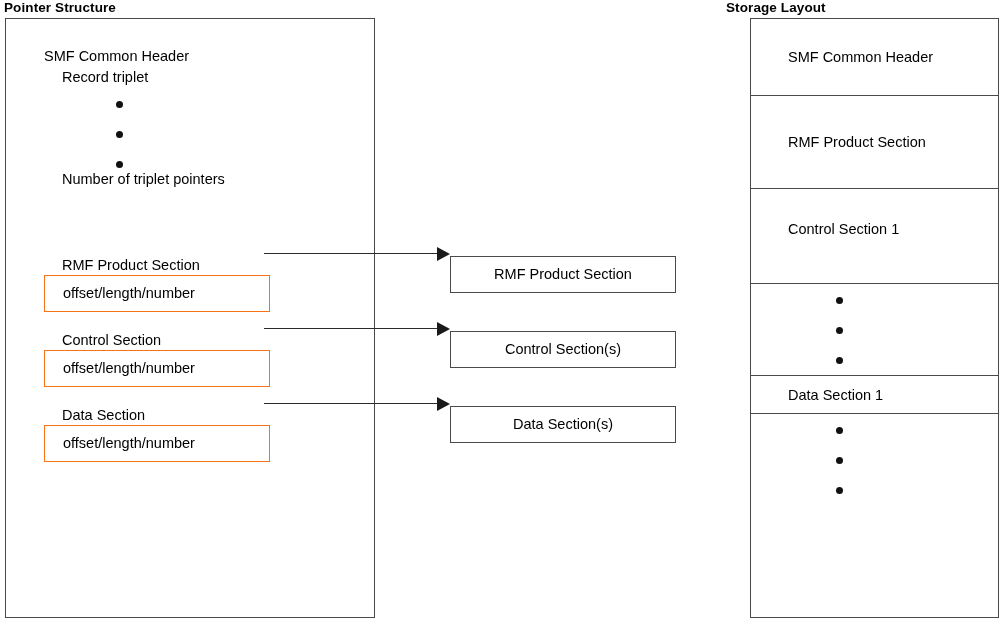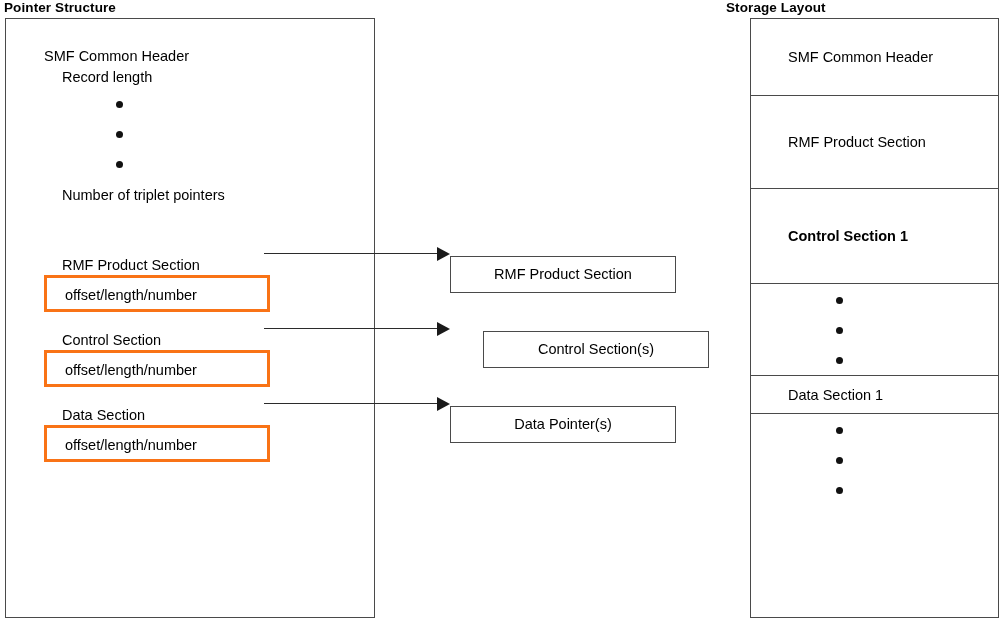--- a/index.html
+++ b/index.html
@@ -43,21 +43,21 @@
   .ps-text {
     position: absolute;
     font-size: 14.5px;
     line-height: 17px;
     white-space: nowrap;
     color: #000000;
   }
 
   #ps-smf-common-header { left: 38px; top: 29px; }
   #ps-record-length     { left: 56px; top: 50px; }
-  #ps-number-triplet    { left: 56px; top: 168px; }
+  #ps-number-triplet    { left: 56px; top: 152px; }
 
   #ps-label-rmf      { left: 56px; top: 238px; }
   #ps-label-control  { left: 56px; top: 313px; }
   #ps-label-data     { left: 56px; top: 388px; }
 
   .ps-bullets {
     position: absolute;
     left: 110px;
     top: 82px;
   }
@@ -67,21 +67,21 @@
     border-radius: 50%;
     background: #111111;
     margin-bottom: 23px;
   }
 
   .triplet-box {
     position: absolute;
     left: 38px;
     width: 226px;
     height: 37px;
-    border: 3px solid #f97316;
+    border: 1px solid #f97316;
     box-sizing: border-box;
     background: #ffffff;
   }
   .triplet-box span {
     position: absolute;
     left: 18px;
     top: 9px;
     font-size: 14.5px;
     line-height: 17px;
     white-space: nowrap;
@@ -124,21 +124,21 @@
     display: flex;
     align-items: center;
     justify-content: center;
   }
   .section-box span {
     font-size: 14.5px;
     line-height: 17px;
     white-space: nowrap;
   }
   #section-box-rmf     { top: 256px; }
-  #section-box-control { top: 331px; margin-left: 33px; }
+  #section-box-control { top: 331px; }
   #section-box-data    { top: 406px; }
 
   
   #storage-layout-box {
     position: absolute;
     left: 750px;
     top: 18px;
     width: 249px;
     height: 600px;
     border: 1px solid #4a4a4a;
@@ -171,21 +171,21 @@
 </style>
 </head>
 <body>
 
 <div class="panel-title" id="pointer-structure-title">Pointer Structure</div>
 
 <div id="pointer-structure-box">
 
   <div class="ps-text" id="ps-smf-common-header">SMF Common Header</div>
 
-  <div class="ps-text" id="ps-record-length">Record length</div>
+  <div class="ps-text" id="ps-record-length">Record triplet</div>
 
   <div class="ps-bullets">
     <div class="bullet-dot"></div>
     <div class="bullet-dot"></div>
     <div class="bullet-dot"></div>
   </div>
 
   <div class="ps-text" id="ps-number-triplet">Number of triplet pointers</div>
 
   <div class="ps-text" id="ps-label-rmf">RMF Product Section</div>
@@ -214,34 +214,34 @@
 <div class="connector" id="connector-data"></div>
 <div class="arrow-head" id="arrow-head-data"></div>
 
 <div class="section-box" id="section-box-rmf">
   <span>RMF Product Section</span>
 </div>
 <div class="section-box" id="section-box-control">
   <span>Control Section(s)</span>
 </div>
 <div class="section-box" id="section-box-data">
-  <span>Data Pointer(s)</span>
+  <span>Data Section(s)</span>
 </div>
 
 <div class="panel-title" id="storage-layout-title">Storage Layout</div>
 
 <div id="storage-layout-box">
     <div class="storage-row" style="height: 77px;">
       <div class="row-label" style="top: 30px;">SMF Common Header</div>
     </div>
     <div class="storage-row" style="height: 93px;">
       <div class="row-label" style="top: 38px;">RMF Product Section</div>
     </div>
     <div class="storage-row" style="height: 95px;">
-      <div class="row-label" style="top: 39px; font-weight: bold;">Control Section 1</div>
+      <div class="row-label" style="top: 32px;">Control Section 1</div>
     </div>
     <div class="storage-row" style="height: 92px;">
       <div class="row-dots" style="top: 13px;">
         <div class="bullet-dot"></div>
         <div class="bullet-dot"></div>
         <div class="bullet-dot" style="margin-bottom: 0px;"></div>
       </div>
     </div>
     <div class="storage-row" style="height: 38px;">
       <div class="row-label" style="top: 11px;">Data Section 1</div>

